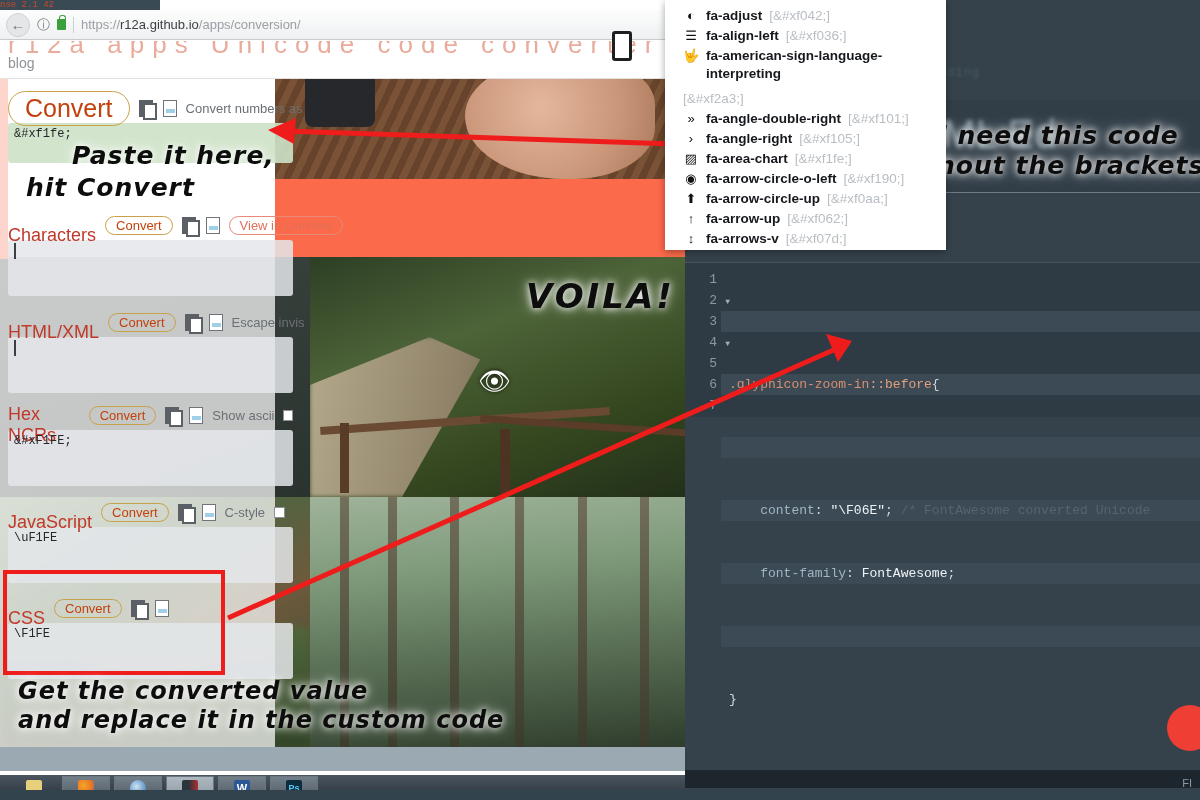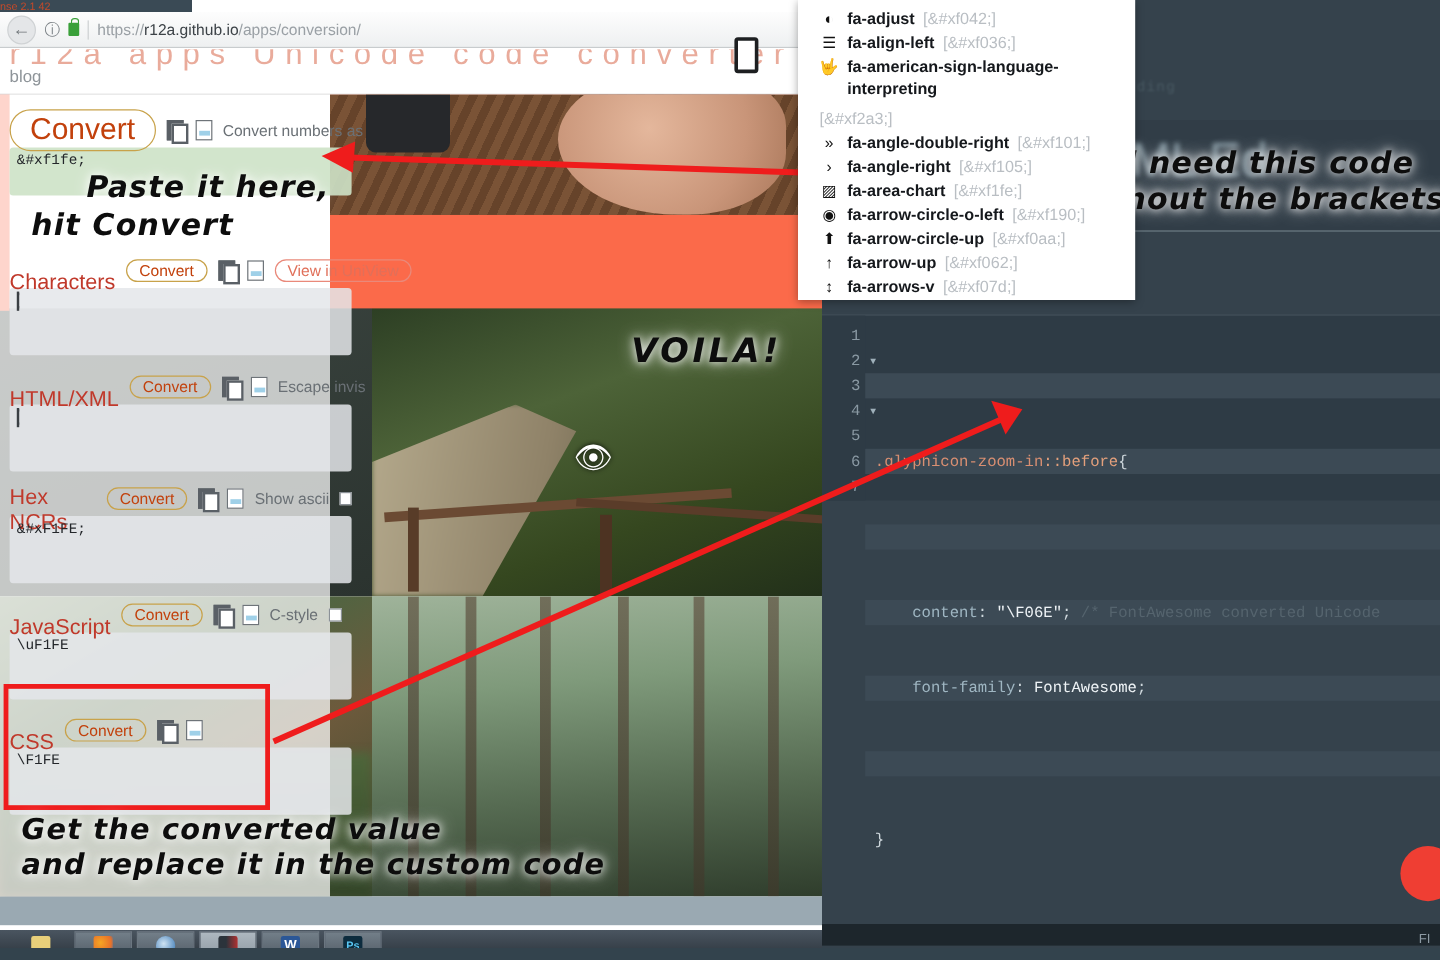--- a/index.html
+++ b/index.html
@@ -105,21 +105,21 @@
   }
 
   
   #browser {
     position:absolute; left:0; top:0; width:685px; height:790px;
     background:#ffffff; overflow:hidden;
   }
   .titlebar-sliver {
     position:absolute; left:0; top:0; width:160px; height:10px;
     background:#3a4a55; color:#c44a2a; font-size:9px;
-    font-family:Liberation Sans, sans-serif; overflow:hidden;
+    font-family:Liberation Mono, monospace; overflow:hidden;
   }
   .urlbar {
     position:absolute; left:0; top:10px; width:685px; height:30px;
     background:linear-gradient(#fdfdfd,#eef0f1);
     border-bottom:1px solid #c8ccce;
     display:flex; align-items:center; gap:7px; padding-left:6px;
   }
   .back-btn {
     width:24px; height:24px; border-radius:50%;
     background:#e4e6e8; border:1px solid #cfd2d4;
@@ -600,19 +600,19 @@
   <line x1="795" y1="148" x2="285" y2="131" stroke="#ef1c1c" stroke-width="5"></line>
   <polygon points="268,130 296,118 294,144" fill="#ef1c1c"></polygon>
 
   <line x1="228" y1="618" x2="838" y2="348" stroke="#ef1c1c" stroke-width="5"></line>
   <polygon points="852,341 826,334 838,362" fill="#ef1c1c"></polygon>
 </svg>
 
 <div class="hand sh" style="left:26px;top:140px;font-size:25px;margin-left:46px;"><span>Paste it here,</span></div>
 <div class="hand sh" style="left:26px;top:172px;font-size:25px;"><span>hit Convert</span></div>
 
-<div class="hand sh" style="left:526px;top:275px;font-size:28px;letter-spacing:3px;"><span>VOILA!</span></div>
+<div class="hand sh" style="left:526px;top:275px;font-size:34px;letter-spacing:3px;"><span>VOILA!</span></div>
 
 <div class="hand sh" style="left:878px;top:120px;font-size:25px;"><span>we'll need this code</span></div>
 <div class="hand sh" style="left:878px;top:150px;font-size:25px;"><span>(without the brackets!)</span></div>
 
 <div class="hand sh" style="left:18px;top:676px;font-size:24px;"><span>Get the converted value</span></div>
 <div class="hand sh" style="left:18px;top:705px;font-size:24px;"><span>and replace it in the custom code</span></div>
 
 </body></html>

